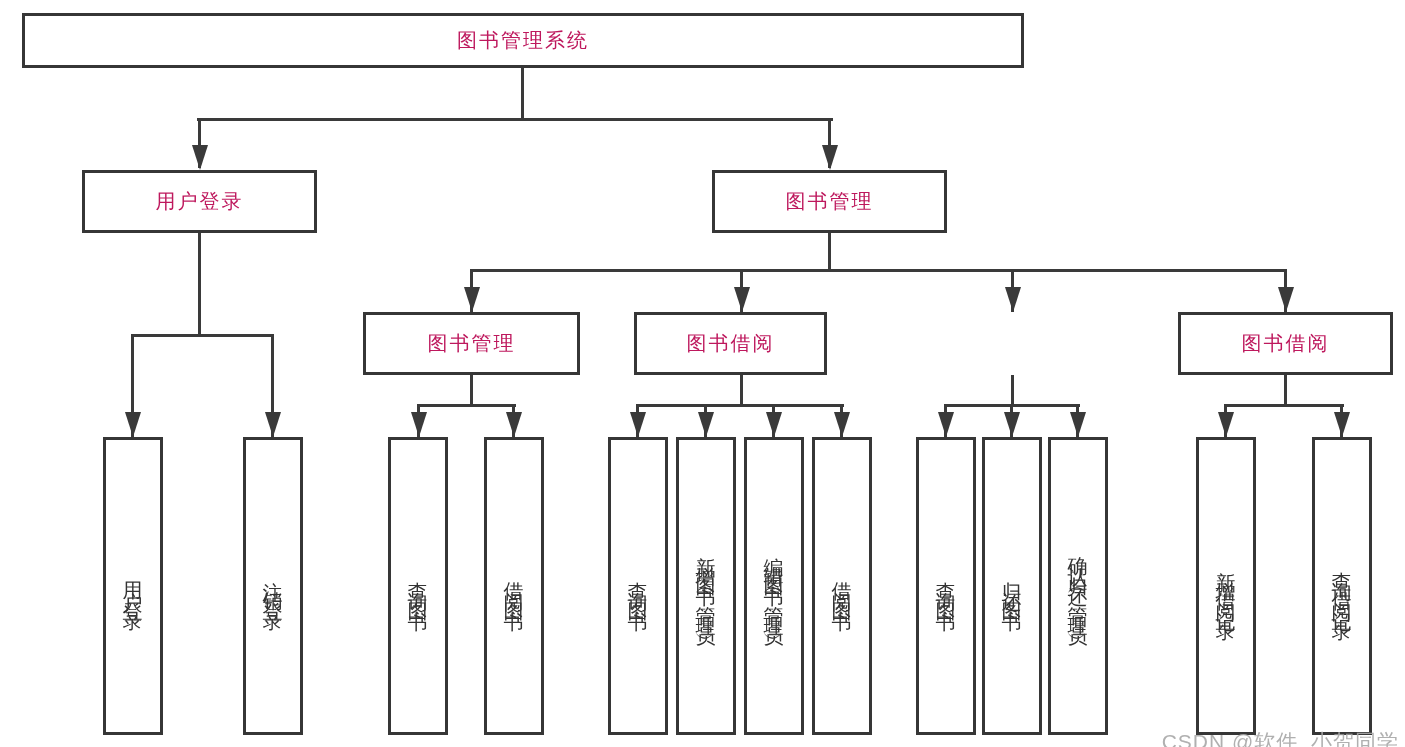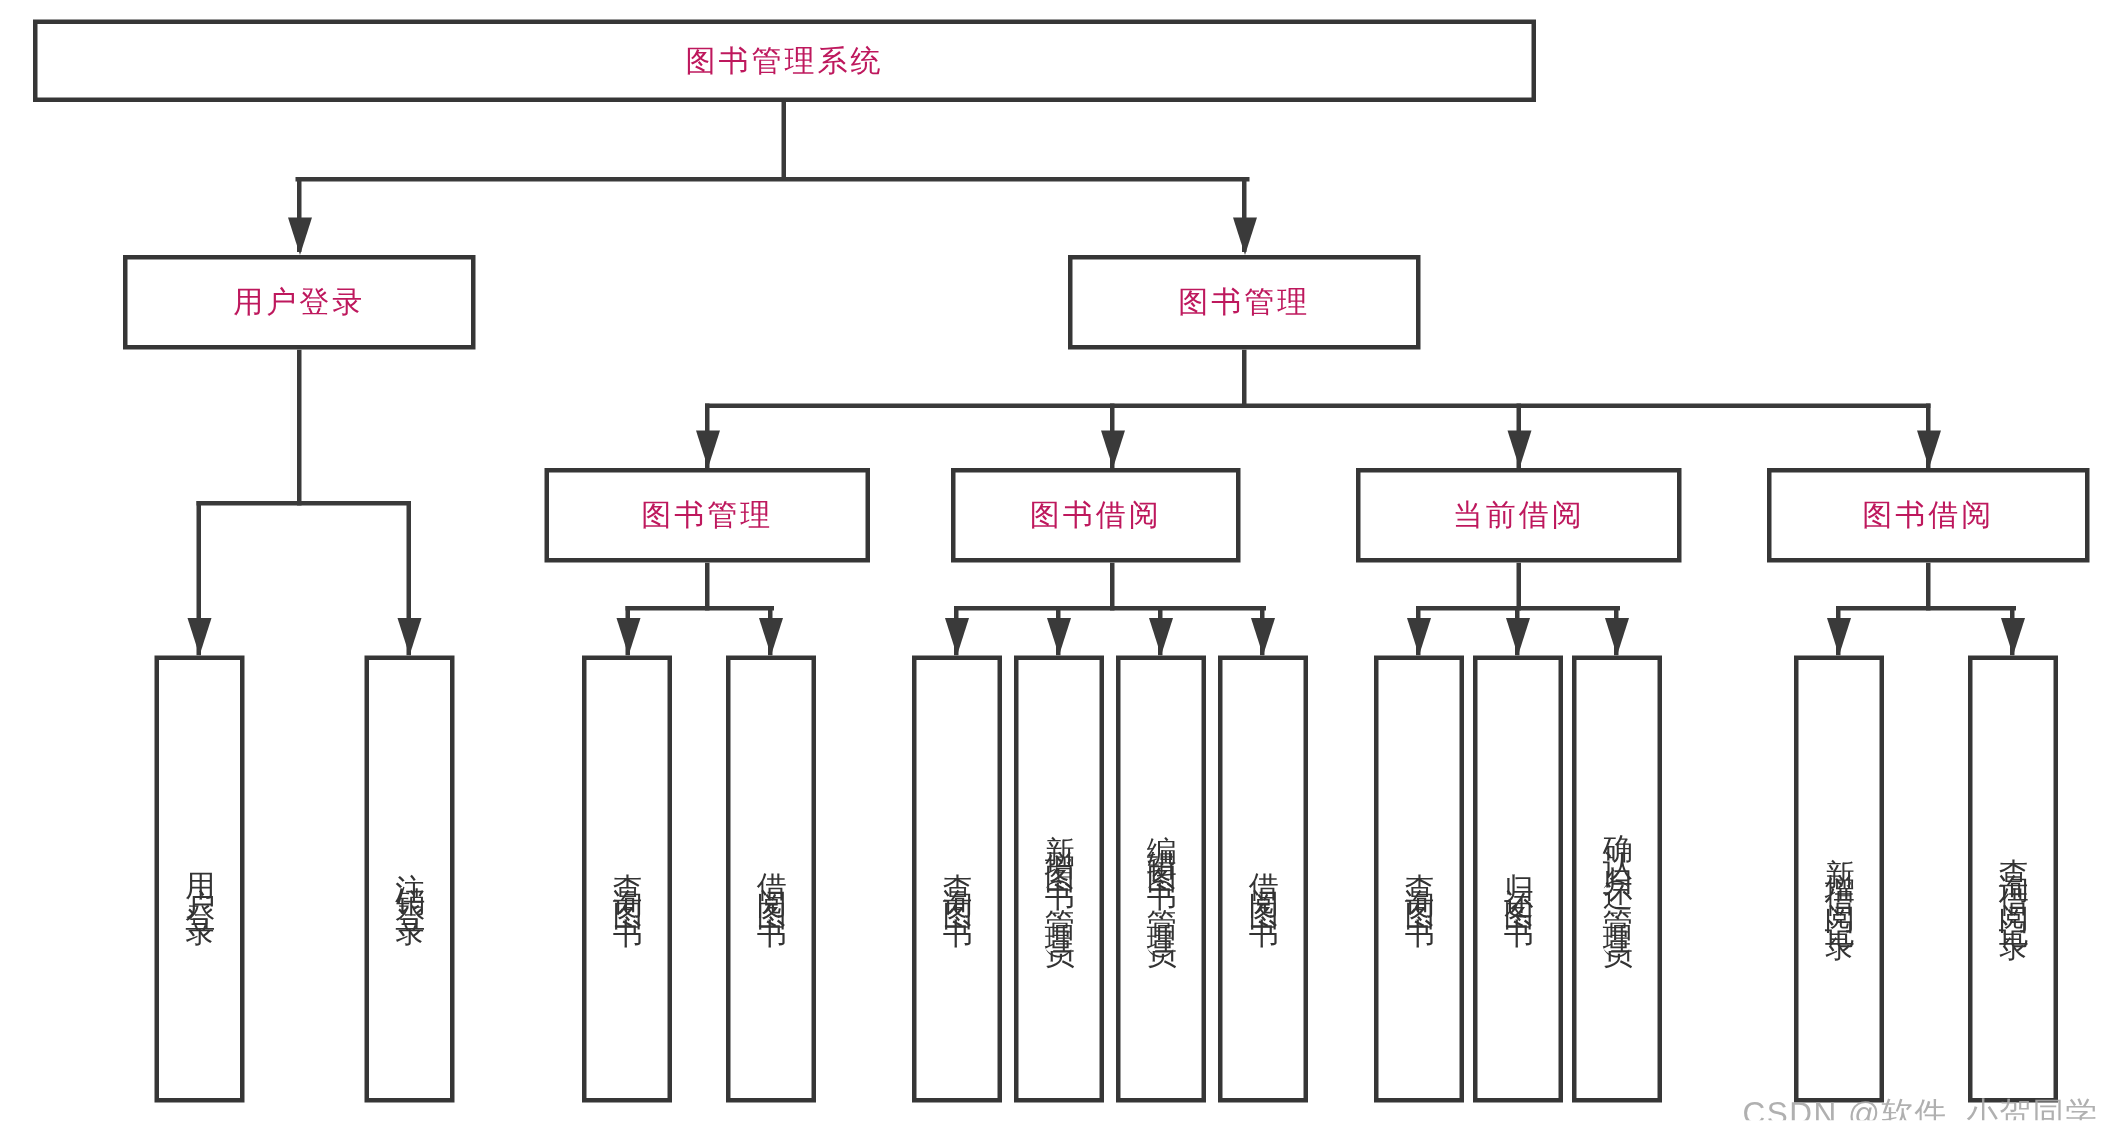--- a/index.html
+++ b/index.html
@@ -104,23 +104,20 @@
   <div class="box hbox" style="left:712px;top:170px;width:235px;height:63px">
     <span>图书管理</span>
   </div>
 
   <div class="box hbox" style="left:363px;top:312px;width:217px;height:63px">
     <span>图书管理</span>
   </div>
   <div class="box hbox" style="left:634px;top:312px;width:193px;height:63px">
     <span>图书借阅</span>
   </div>
-  <div class="box hbox" style="left:904px;top:312px;width:217px;height:63px">
-    <span>当前借阅</span>
-  </div>
   <div class="box hbox" style="left:1178px;top:312px;width:215px;height:63px">
     <span>图书借阅</span>
   </div>
 
   <div class="box vbox" style="left:103px;top:437px;width:60px;height:298px">
     <span>用户登录</span>
   </div>
   <div class="box vbox" style="left:243px;top:437px;width:60px;height:298px">
     <span>注销登录</span>
   </div>

